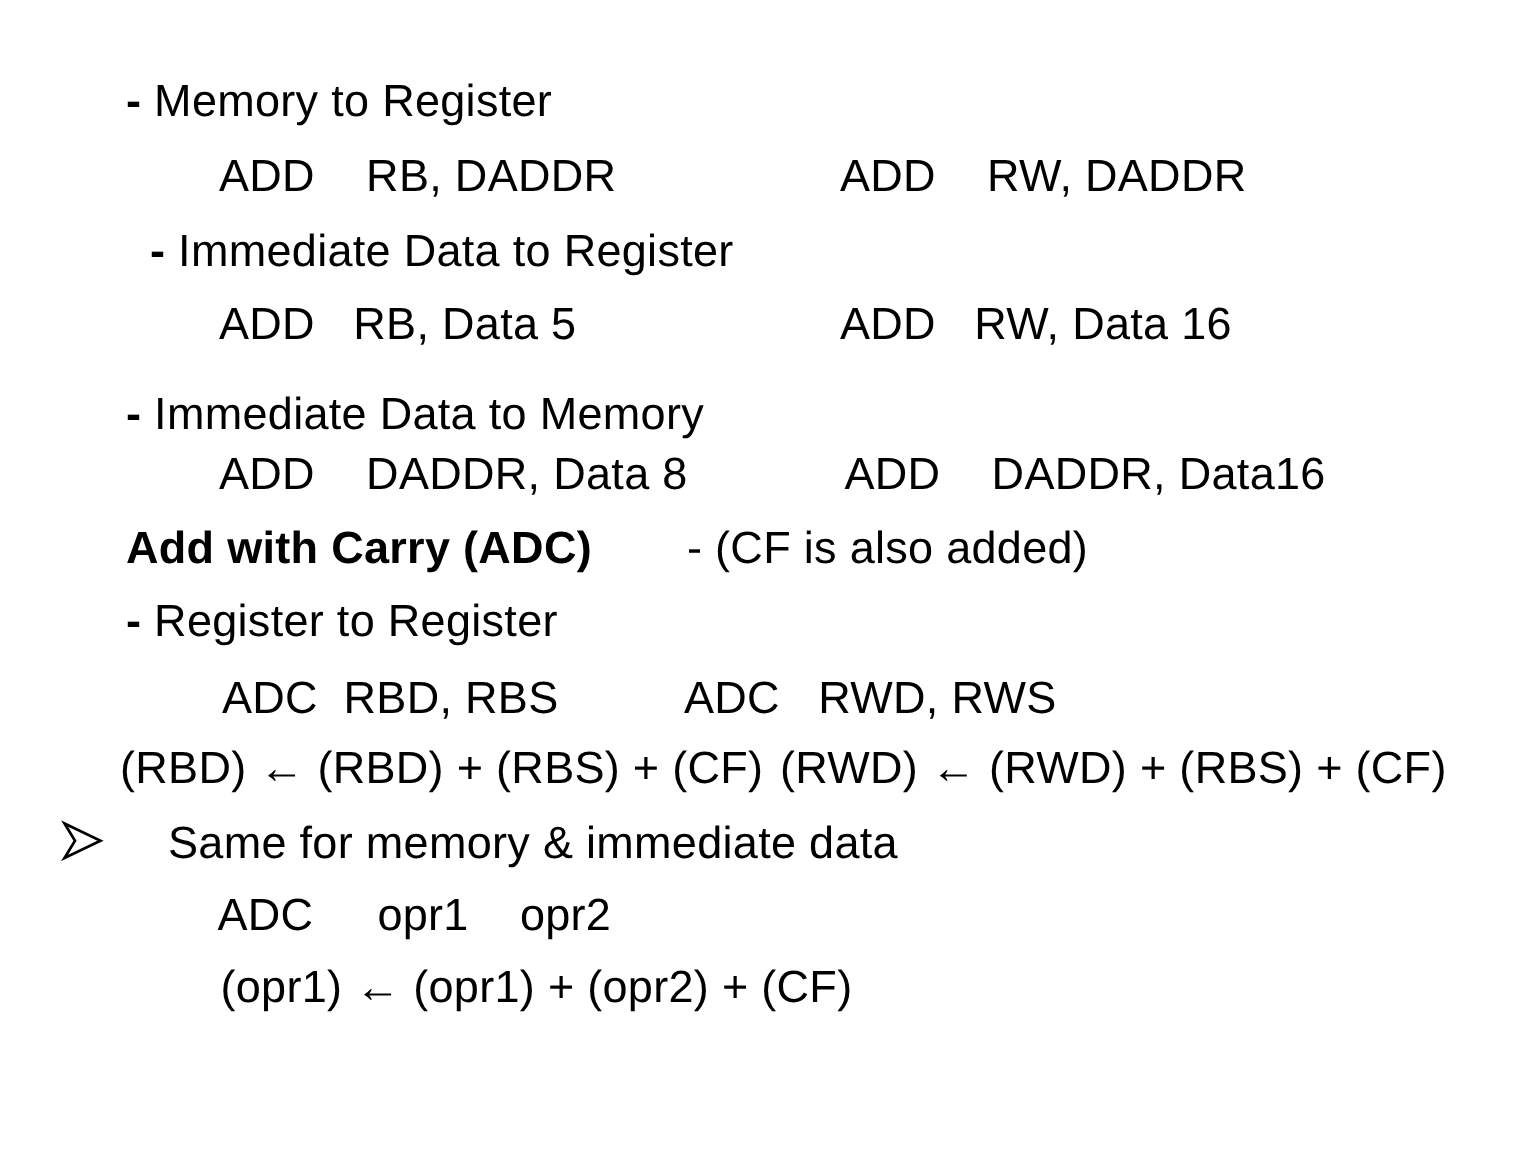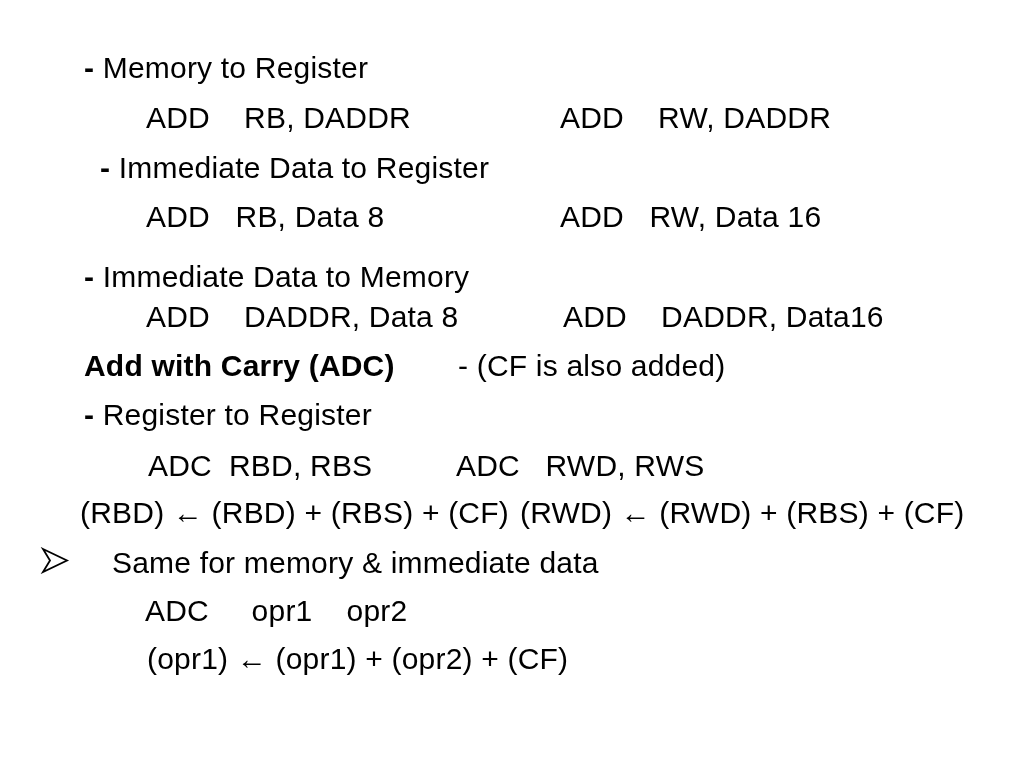--- a/index.html
+++ b/index.html
@@ -40,21 +40,21 @@
 <body>
 
 <div class="slide" style="background: rgb(255, 255, 255); color: rgb(0, 0, 0);">
   <svg class="bullet" viewBox="0 0 30 27" xmlns="http://www.w3.org/2000/svg">
     <path d="M3 2 L27 13.5 L3 25 L10 13.5 Z" fill="#ffffff" stroke="#000000" stroke-width="1.8" stroke-linejoin="miter"></path>
   </svg>
 
 <div class="line" style="top: 46px;"><span class="col" style="left: 84px;"><span class="run-bold">- </span><span class="run">Memory to Register</span></span></div>
     <div class="line" style="top: 96px;"><span class="col" style="left: 146px;"><span class="run">ADD    RB, DADDR</span></span><span class="col" style="left: 560px;"><span class="run">ADD    RW, DADDR</span></span></div>
     <div class="line" style="top: 146px;"><span class="col" style="left: 84px; margin-left: 16px;"><span class="run-bold">- </span><span class="run">Immediate Data to Register</span></span></div>
-    <div class="line" style="top: 195px;"><span class="col" style="left: 146px;"><span class="run">ADD   RB, Data 8</span></span><span class="col" style="left: 560px;"><span class="run">ADD   RW, Data 16</span></span></div>
+    <div class="line" style="top: 195px;"><span class="col" style="left: 146px;"><span class="run">ADD   RB, Data 5</span></span><span class="col" style="left: 560px;"><span class="run">ADD   RW, Data 16</span></span></div>
     <div class="line" style="top: 245px; margin-top: 10px;"><span class="col" style="left: 84px;"><span class="run-bold">- </span><span class="run">Immediate Data to Memory</span></span></div>
     <div class="line" style="top: 295px;"><span class="col" style="left: 146px;"><span class="run">ADD    DADDR, Data 8</span></span><span class="col" style="left: 563px;"><span class="run">ADD    DADDR, Data16</span></span></div>
     <div class="line" style="top: 344px;"><span class="col" style="left: 84px;"><span class="run-bold">Add with Carry (ADC)</span></span><span class="col" style="left: 458px;"><span class="run">- (CF is also added)</span></span></div>
     <div class="line" style="top: 393px;"><span class="col" style="left: 84px;"><span class="run-bold">- </span><span class="run">Register to Register</span></span></div>
     <div class="line" style="top: 444px;"><span class="col" style="left: 148px;"><span class="run">ADC  RBD, RBS</span></span><span class="col" style="left: 456px;"><span class="run">ADC   RWD, RWS</span></span></div>
     <div class="line" style="top: 491px;"><span class="col" style="left: 80px;"><span class="run">(RBD) ← (RBD) + (RBS) + (CF)</span></span><span class="col" style="left: 520px;"><span class="run">(RWD) ← (RWD) + (RBS) + (CF)</span></span></div>
     <div class="line" style="top: 541px; margin-left: 28px;"><span class="col" style="left: 84px;"><span class="run">Same for memory &amp; immediate data</span></span></div>
     <div class="line" style="top: 589px;"><span class="col" style="left: 145px;"><span class="run">ADC     opr1    opr2</span></span></div>
     <div class="line" style="top: 637px;"><span class="col" style="left: 147px;"><span class="run">(opr1) ← (opr1) + (opr2) + (CF)</span></span></div>
   </div>

